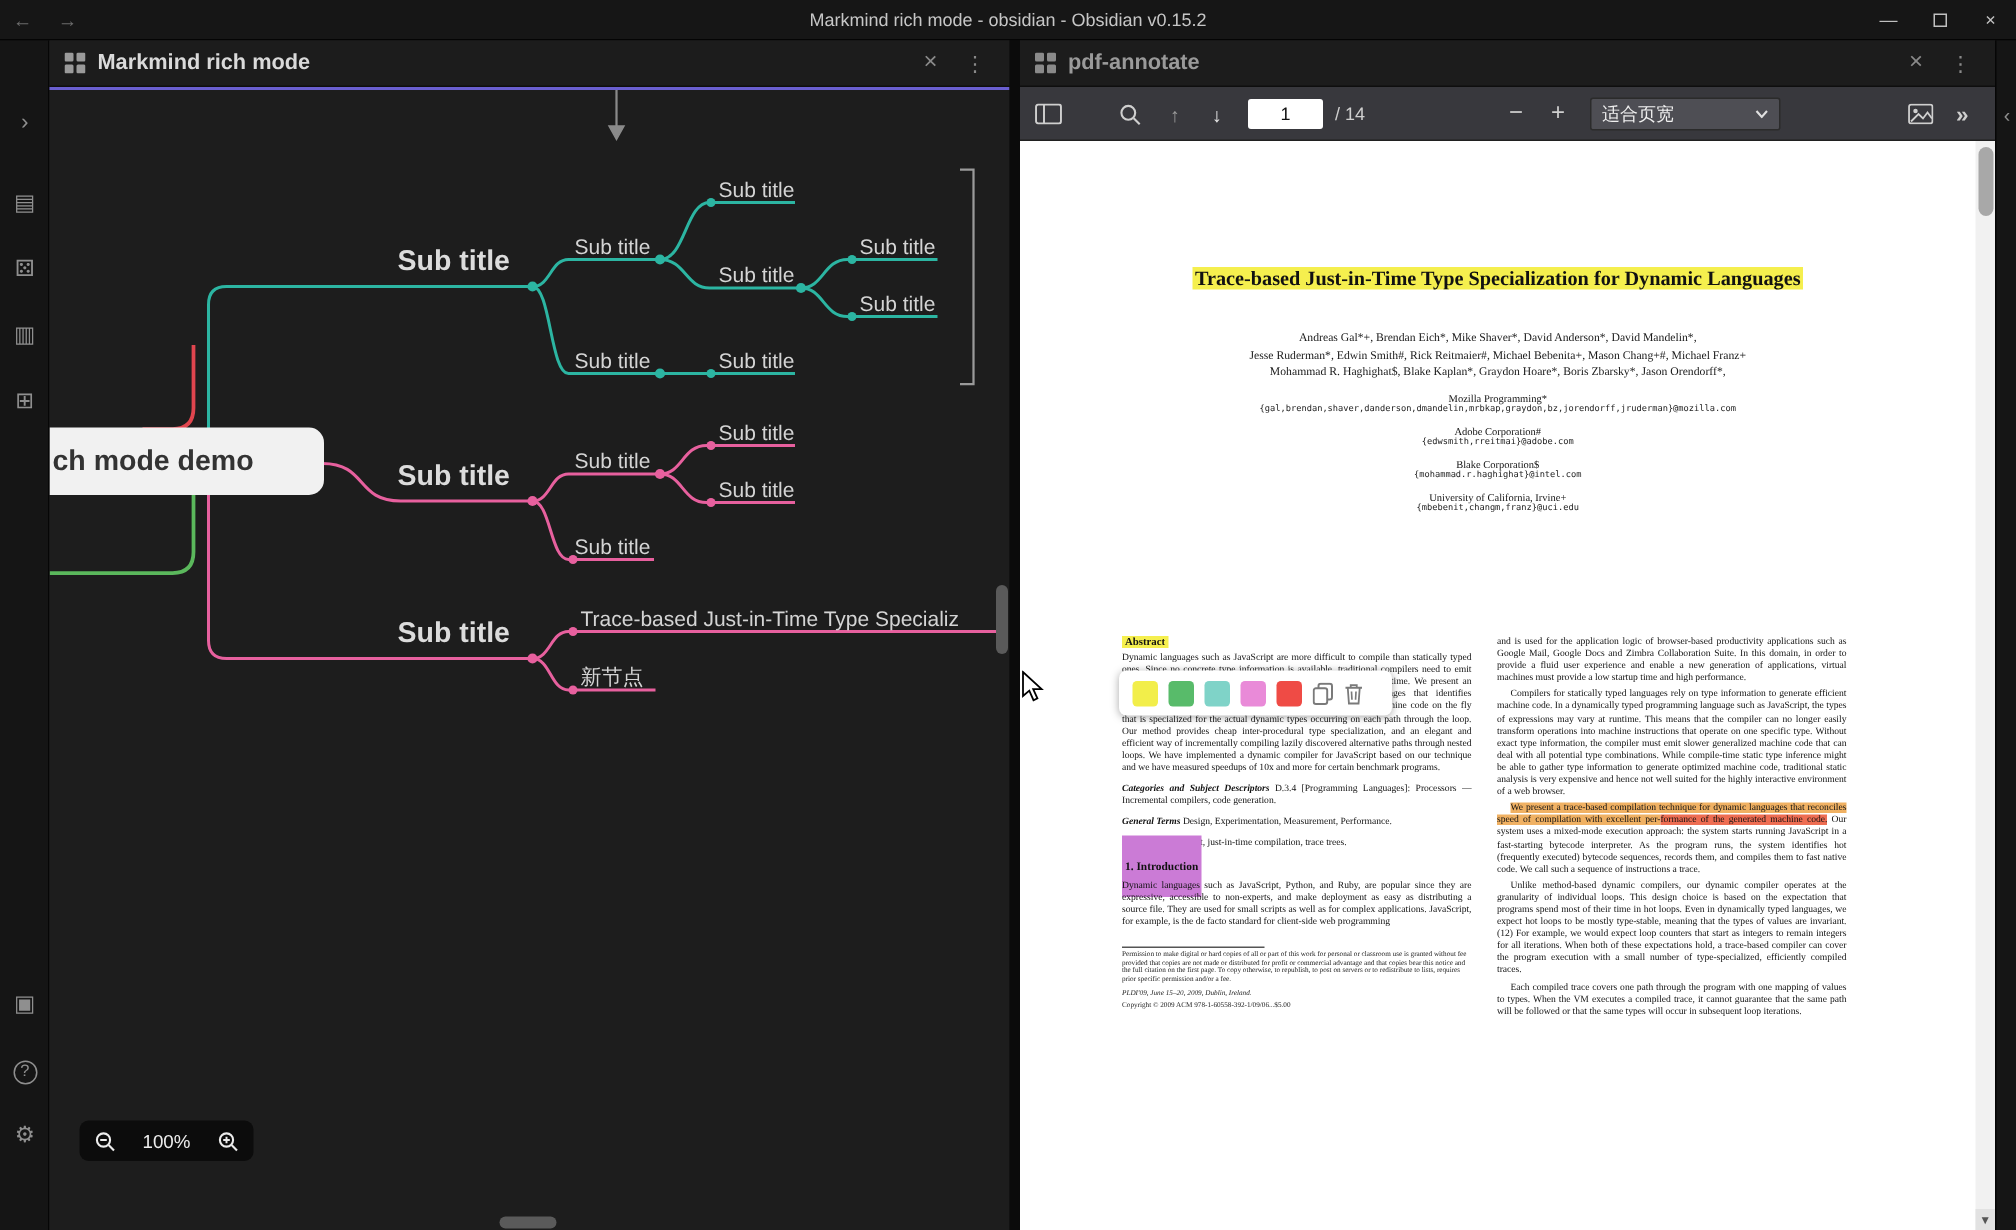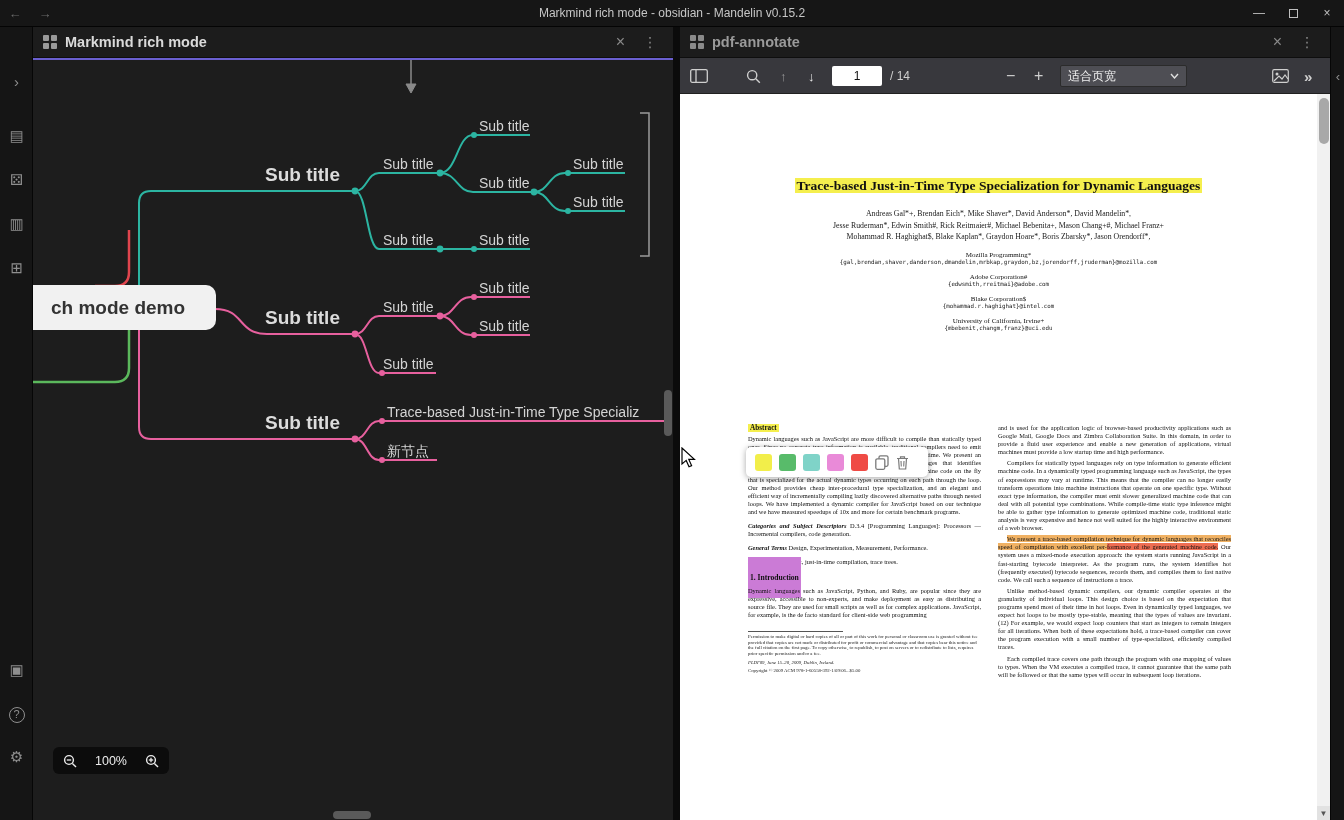--- a/index.html
+++ b/index.html
@@ -33,40 +33,40 @@
   #divider{position:absolute;left:673px;top:27px;width:7px;height:793px;background:#0b0b0b}
   #right-pane{left:680px;width:650px}
   .right-strip{position:absolute;left:1330px;top:27px;width:14px;height:793px;background:#151515;border-left:1px solid #060606}
   .right-strip .chev{position:absolute;top:42px;left:0;width:14px;text-align:center;color:#8f8f8f;font-size:13px}
 
   
   .mindmap{position:relative;width:640px;height:762px;background:#1d1d1d;border-top:2px solid #6a5fd0;overflow:hidden}
   .mm-lines{position:absolute;left:0;top:0;width:640px;height:762px}
   .mm-node{position:absolute;color:#d4d4d4;font-size:14px;white-space:nowrap}
   .mm-l1{font-size:19px;font-weight:700;color:#dcdcdc}
-  .mm-root{position:absolute;left:0;top:225px;width:183px;height:45px;background:#f1f1f1;color:#333;font-size:19px;font-weight:600;display:flex;align-items:center;padding-left:18px;border-radius:0 10px 10px 0}
+  .mm-root{position:absolute;left:0;top:225px;width:183px;height:45px;background:#f1f1f1;color:#333;font-size:19px;font-weight:600;display:flex;align-items:center;padding-left:2px;border-radius:0 10px 10px 0}
   .mm-zoom{position:absolute;left:20px;top:687px;height:27px;background:#0c0c0c;border-radius:6px;display:flex;align-items:center;gap:18px;padding:0 10px;color:#ececec;font-size:12.5px}
   .mm-vscroll{position:absolute;right:1px;top:330px;width:8px;height:46px;background:#5a5a5a;border-radius:4px}
   .mm-hscroll{position:absolute;left:300px;bottom:1px;width:38px;height:8px;background:#5a5a5a;border-radius:4px}
 
   
   .pdf-toolbar{position:relative;height:36px;background:#38383d;border-bottom:1px solid #202020}
   .ptb{position:absolute;top:0;height:36px;display:flex;align-items:center;color:#cfcfcf;font-size:13px}
   .page-input{position:absolute;left:152px;top:8px;width:50px;height:20px;background:#fff;border:0;border-radius:2px;text-align:center;font-size:12px;color:#111;font-family:"Liberation Sans",sans-serif}
   .fit-select{position:absolute;left:380px;top:7px;width:127px;height:22px;background:#4e4e54;border:1px solid #2b2b2b;border-radius:2px;color:#f0f0f0;font-size:12px;display:flex;align-items:center;justify-content:space-between;padding:0 7px}
 
   
   .pdf-viewer{position:relative;width:650px;height:726px;background:#fff;overflow:hidden;font-family:"Liberation Serif",serif;color:#111}
   .pdf-scroll{position:absolute;right:0;top:0;width:13px;height:726px;background:#f1f1f1}
   .pdf-thumb{position:absolute;right:1px;top:4px;width:10px;height:46px;background:#a8a8a8;border-radius:5px}
   .pdf-sbtn{position:absolute;right:0;bottom:0;width:13px;height:14px;background:#e2e2e2;color:#555;font-size:8px;display:flex;align-items:center;justify-content:center}
 
   .pdf-head{position:absolute;left:0;top:82px;width:637px;text-align:center}
   .pdf-title{font-size:13.5px;font-weight:700;line-height:19px}
-  .pdf-authors{margin-top:13px;font-size:7.8px;line-height:11.5px;color:#1a1a1a}
+  .pdf-authors{margin-top:24px;font-size:7.8px;line-height:11.5px;color:#1a1a1a}
   .affil-name{margin-top:8px;font-size:7px}
   .affil-email{font-family:"DejaVu Sans Mono",monospace;font-size:5.8px;color:#1a1a1a}
 
   .pdf-cols{position:absolute;left:68px;top:330px;width:489px;display:flex;gap:17px;text-align:justify}
   .col{width:233px;font-size:6.4px;line-height:8.1px}
   .col p{margin:0 0 3px}
   .ind{text-indent:9px}
   .run{margin-top:6px !important}
   .run-head{font-weight:700;font-style:italic}
   .sec-abstract{font-size:7.2px;font-weight:700;margin-bottom:3px}
@@ -86,21 +86,21 @@
   .popup-ic{color:#777;display:flex;align-items:center}
 
   .cursor{position:absolute;left:681px;top:447px;z-index:99;pointer-events:none}
 </style>
 </head>
 <body>
 
 <div class="titlebar">
   <span class="nav-arrow">←</span>
   <span class="nav-arrow">→</span>
-  <span class="tb-title">Markmind rich mode - obsidian - Mandelin v0.15.2</span>
+  <span class="tb-title">Markmind rich mode - obsidian - Obsidian v0.15.2</span>
   <div class="win-controls">
     <span class="win-btn">—</span>
     <span class="win-btn">
         <span class="win-box"></span>
       </span>
     <span class="win-btn">×</span>
   </div>
 </div>
 
 <div class="ribbon">

